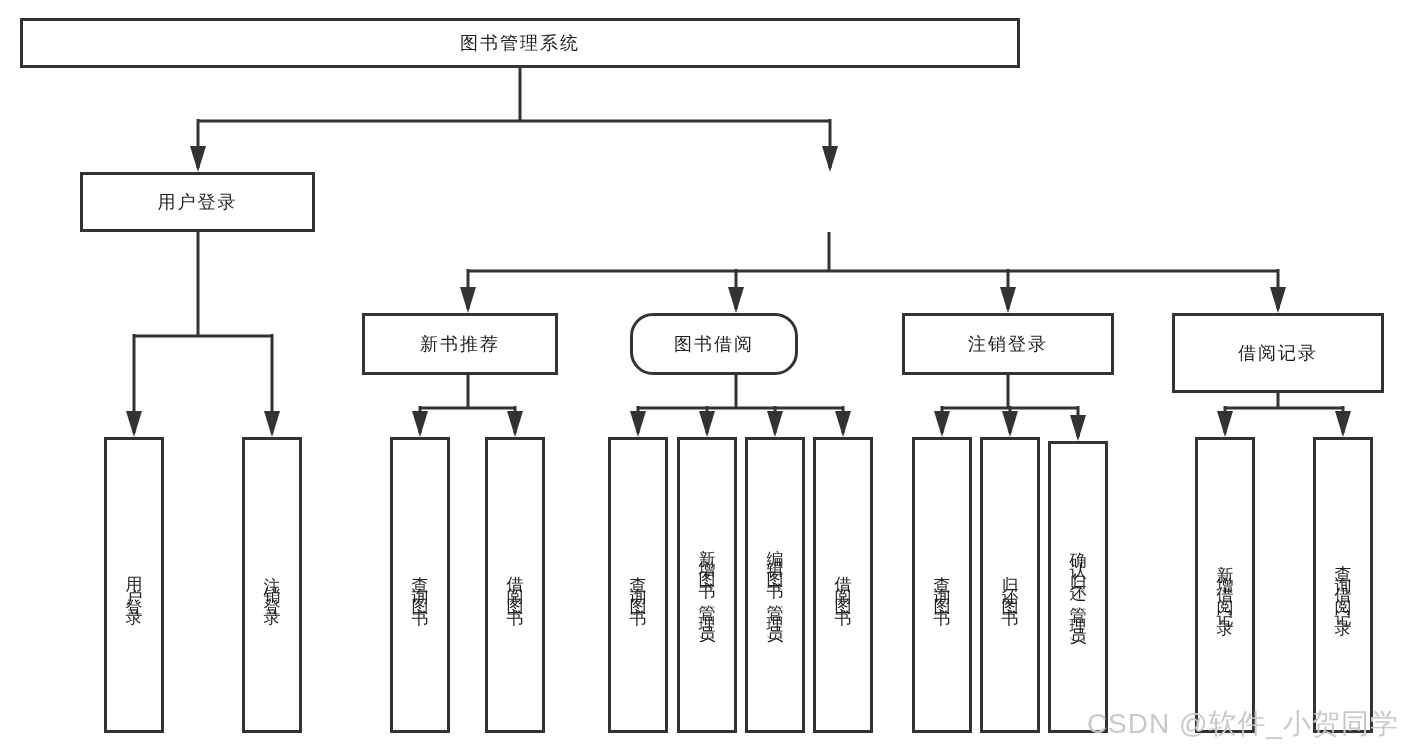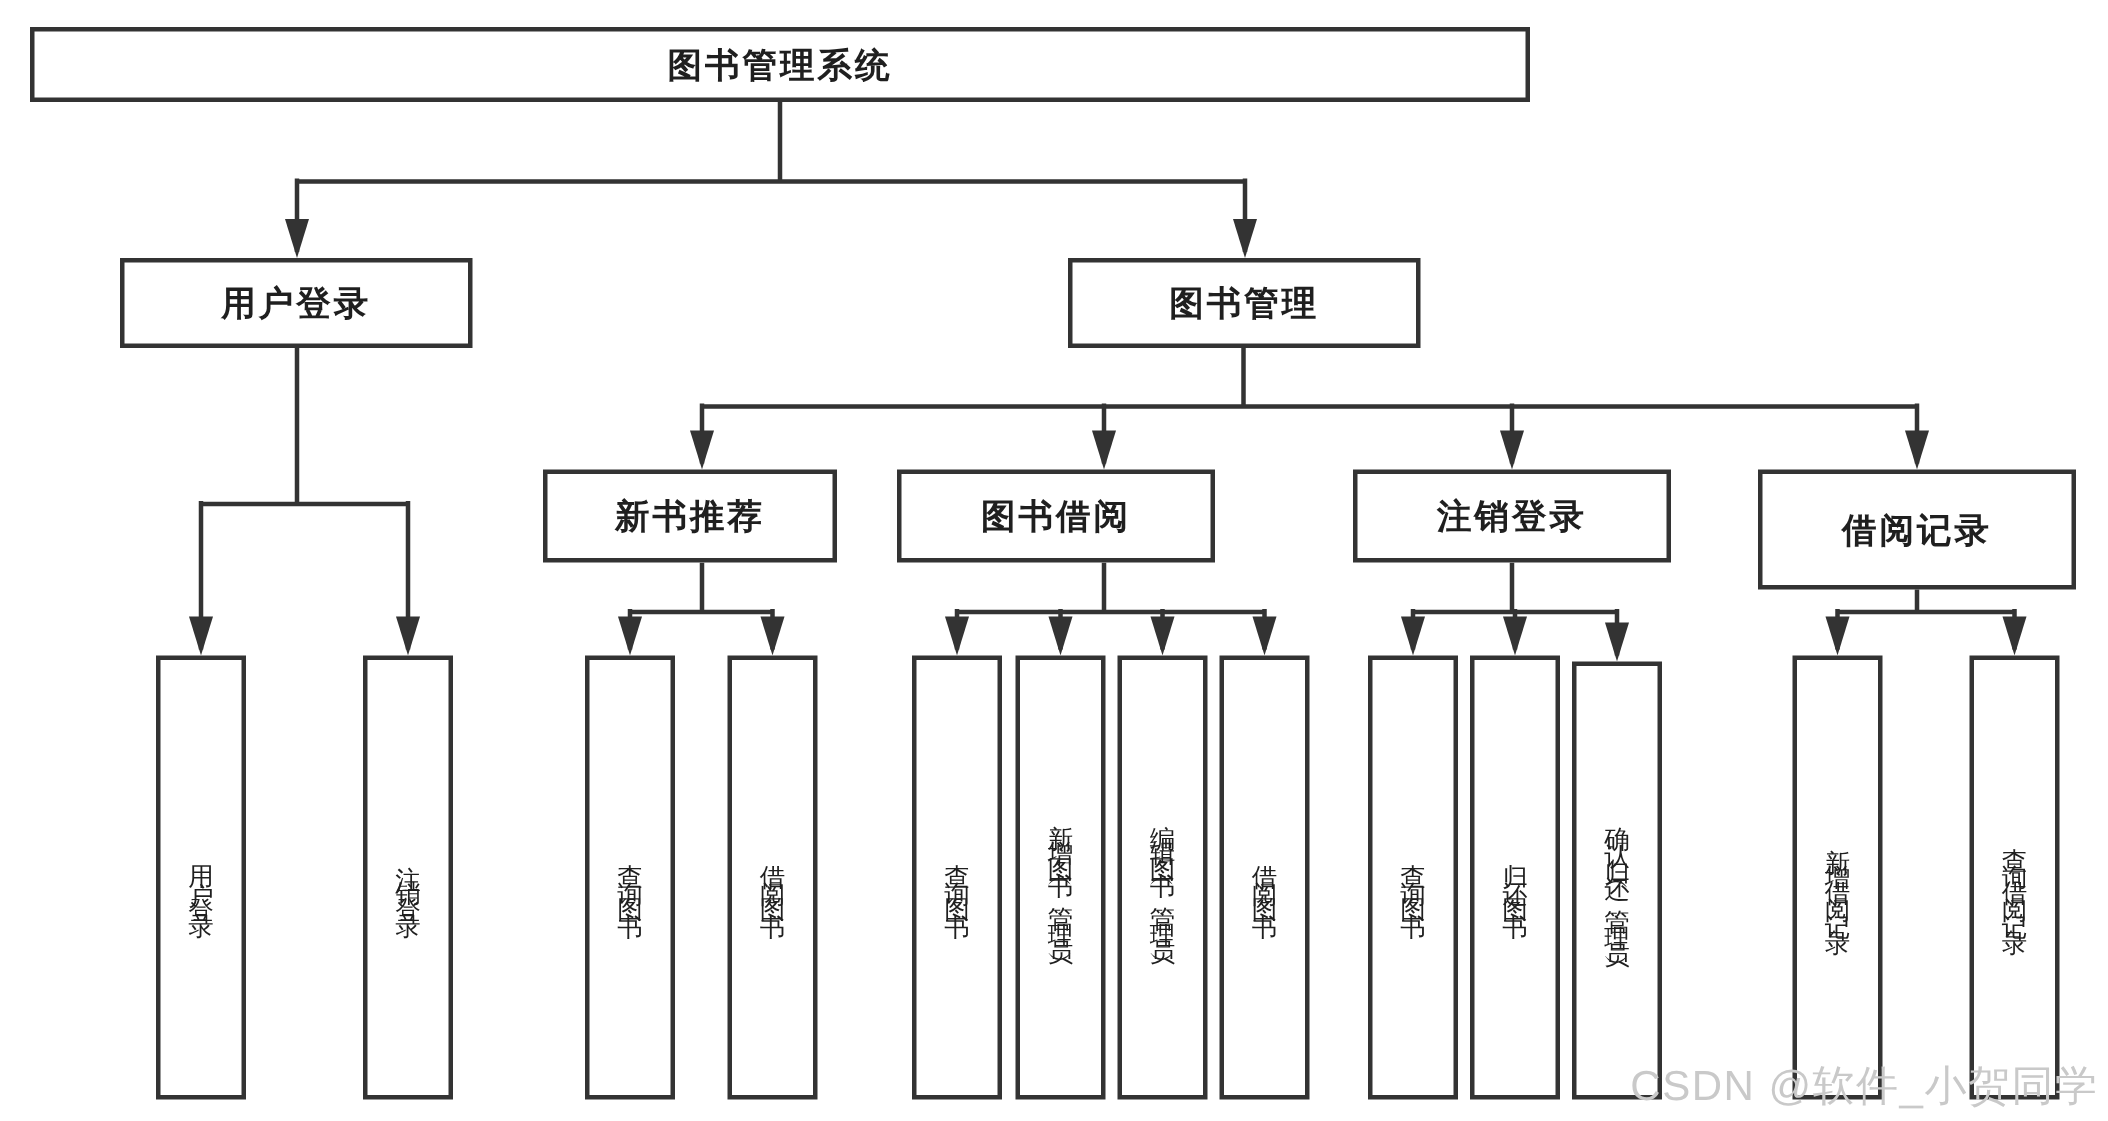--- a/index.html
+++ b/index.html
@@ -26,23 +26,22 @@
     box-sizing: border-box;
     border: 3px solid #333333;
     background: #ffffff;
     display: flex;
     align-items: center;
     justify-content: center;
     color: #1f1f1f;
     z-index: 2;
   }
   .node.h {
-    font-size: 23px;
+    font-size: 18px;
     letter-spacing: 2px;
-    font-weight: bold;
   }
   .node.v {
     writing-mode: vertical-rl;
     text-orientation: mixed;
     font-size: 17px;
     letter-spacing: 11px;
     line-height: 1;
     text-align: center;
   }
   #watermark {
@@ -101,28 +100,25 @@
     </g>
   </svg>
 
   <div class="node h" style="left:20px; top:18px; width:1000px; height:50px;">
     <span>图书管理系统</span>
   </div>
 
   <div class="node h" style="left:80px; top:172px; width:235px; height:60px;">
     <span>用户登录</span>
   </div>
-  <div class="node h" style="left:712px; top:172px; width:235px; height:60px;">
-    <span>图书管理</span>
-  </div>
 
   <div class="node h" style="left:362px; top:313px; width:196px; height:62px;">
     <span>新书推荐</span>
   </div>
-  <div class="node h" style="left:598px; top:313px; width:212px; height:62px;">
+  <div class="node h" style="left:630px; top:313px; width:168px; height:62px;border-radius:23px;">
     <span>图书借阅</span>
   </div>
   <div class="node h" style="left:902px; top:313px; width:212px; height:62px;">
     <span>注销登录</span>
   </div>
   <div class="node h" style="left:1172px; top:313px; width:212px; height:80px;">
     <span>借阅记录</span>
   </div>
 
   <div class="node v" style="left:104px; top:437px; width:60px; height:296px;">

